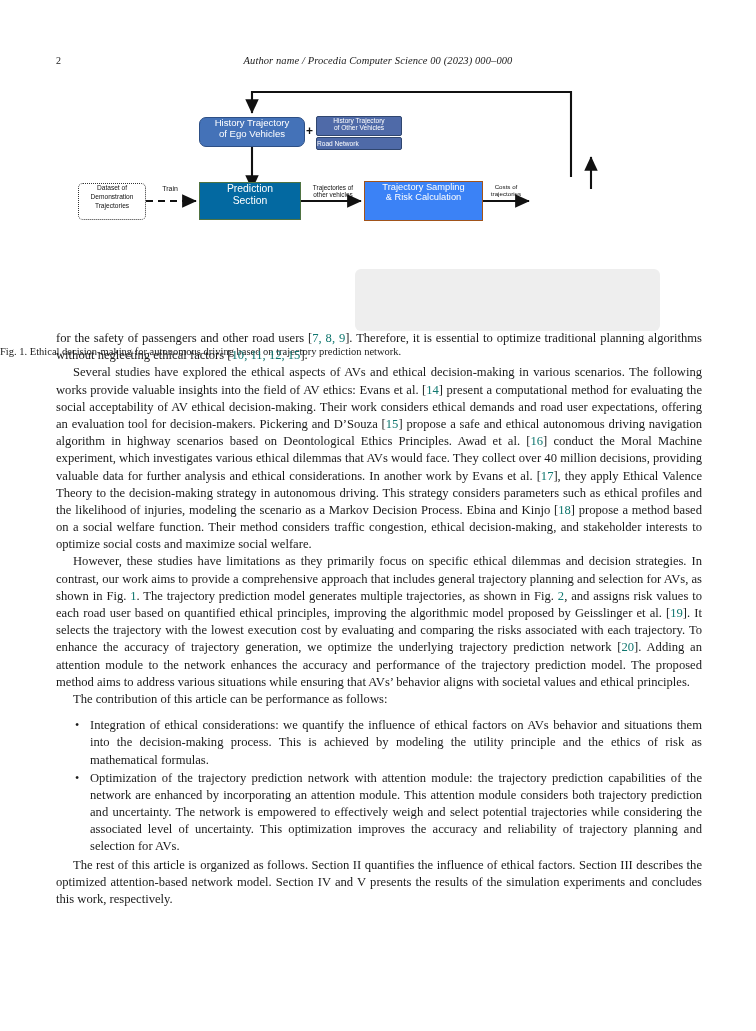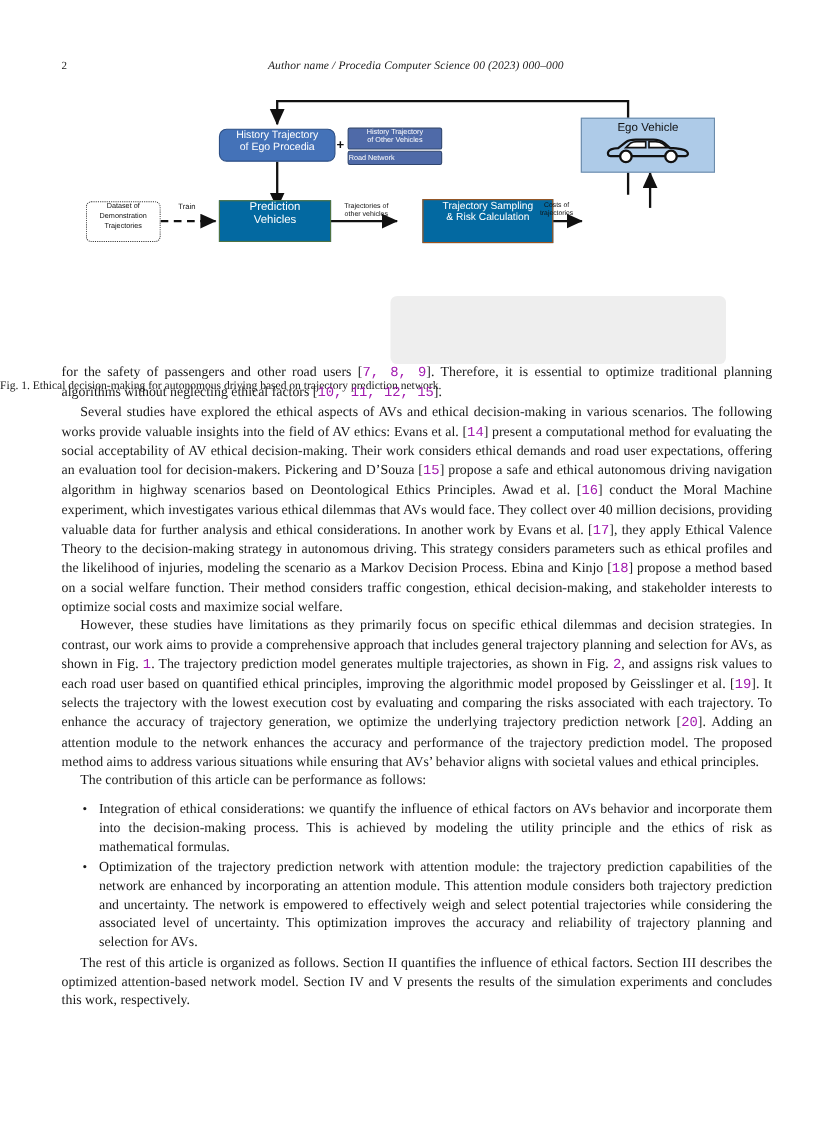--- a/index.html
+++ b/index.html
@@ -50,22 +50,22 @@
   .ego-box {
     background:#aecbe8; border:1px solid #6b8bab;
     color:#111111; font-family:"Liberation Sans", sans-serif;
     flex-direction:column; justify-content:flex-start; padding-top:3px;
   }
   .green-box {
     background:#0369a1; border:1px solid #4f7342;
     color:#ffffff; font-family:"Liberation Sans", sans-serif;
   }
   .orange-box {
-    background:#0369a1; border:1px solid #a1531a;
-    color:#ffffff; font-family:"Liberation Sans", sans-serif;margin-left:20px;
+    background:#3b82f6; border:1px solid #a1531a;
+    color:#ffffff; font-family:"Liberation Sans", sans-serif;
   }
   .dash-box {
     background:#ffffff; border:1.4px dotted #333333; border-radius:5px;
     color:#111111; font-family:"Liberation Sans", sans-serif;
   }
   .panel-grey {
     position:absolute; background:#eeeeee; border-radius:6px;
   }
   .edge-label {
     position:absolute; font-family:"Liberation Sans", sans-serif;
@@ -88,21 +88,21 @@
   .body { position:absolute; left:56px; top:330px; width:646px; }
   p.para {
     margin:0 0 0 0;
     font-size:12.6px;
     line-height:1.365;
     text-align:justify;
     text-justify:inter-word;
     hyphens:none;
   }
   p.indent { text-indent:17px; }
-  .cite { color:#a21caf;font-family:Liberation Mono, monospace; }
+  .cite { color:#0f766e; }
   ul.contrib {
     margin:9px 0 0 0;
     padding-left:34px;
     list-style:none;
   }
   ul.contrib li {
     position:relative;
     font-size:12.6px;
     line-height:1.365;
     text-align:justify;
@@ -147,59 +147,46 @@
 
       <path d="M 300 116 L 361 116" stroke="#111111" stroke-width="2.1" fill="none" marker-end="url(#ah)"></path>
 
       <path d="M 483 116 L 529 116" stroke="#111111" stroke-width="2.1" fill="none" marker-end="url(#ah)"></path>
 
       <path d="M 591 104 L 591 72" stroke="#111111" stroke-width="2.1" fill="none" marker-end="url(#ahup)"></path>
     </svg>
 
     <div class="node blue-round" style="left:199px; top:32px; width:106px; height:30px; font-size:9.6px; flex-direction:column;">
       <span>History Trajectory</span>
-      <span>of Ego Procedia</span>
+      <span>of Ego Vehicles</span>
     </div>
 
     <div class="plus-sign" style="left:306px; top:39px; font-size:12px;">+</div>
 
     <div class="node blue-flat" style="left:316px; top:31px; width:86px; height:20px; font-size:6.6px; flex-direction:column;">
       <span>History Trajectory</span>
       <span>of Other Vehicles</span>
     </div>
 
     <div class="node blue-flat" style="left:316px; top:52px; width:86px; height:13px; font-size:6.6px;">
       <span>Road Network</span>
     </div>
 
-    <div class="node ego-box" style="left:528px; top:22px; width:122px; height:50px; font-size:10.5px;">
-      <span>Ego Vehicle</span>
-      <svg width="80" height="30" viewBox="0 0 80 30" style="margin-top:-1px;">
-        <path d="M6 20 C4 20 3 18 4 16 C5 13.5 9 12.8 13 12.6
-                 L20 7.2 C22 5.6 25 5 29 5 L45 5 C49 5 52 6 55 8.2
-                 L60 12.4 C67 12.8 73 13.6 75 15.4 C77 17 77 19.4 74 20
-                 Z" fill="none" stroke="#111111" stroke-width="2.1" stroke-linejoin="round"></path>
-        <path d="M20 12.2 L24.5 8 C26 7 28 6.7 30 6.7 L38 6.7 L38 12.2 Z" fill="#ffffff" stroke="#111111" stroke-width="1.5"></path>
-        <path d="M41 6.7 L47 6.7 C50 6.7 52 7.6 54 9.1 L57.5 12.2 L41 12.2 Z" fill="#ffffff" stroke="#111111" stroke-width="1.5"></path>
-        <circle cx="20" cy="20.2" r="5.2" fill="#ffffff" stroke="#111111" stroke-width="2.1"></circle>
-        <circle cx="61" cy="20.2" r="5.2" fill="#ffffff" stroke="#111111" stroke-width="2.1"></circle>
-      </svg>
-    </div>
 
     <div class="node dash-box" style="left:78px; top:98px; width:68px; height:37px; font-size:6.6px; flex-direction:column; line-height:1.35;">
       <span>Dataset of</span>
       <span>Demonstration</span>
       <span>Trajectories</span>
     </div>
 
     <div class="edge-label" style="left:148px; top:100px; width:44px; font-size:7px;">Train</div>
 
     <div class="node green-box" style="left:199px; top:97px; width:102px; height:38px; font-size:10.4px; flex-direction:column;">
       <span>Prediction</span>
-      <span>Vehicles</span>
+      <span>Section</span>
     </div>
 
     <div class="edge-label" style="left:302px; top:99px; width:62px; font-size:6.4px;">
       <div>Trajectories of</div>
       <div>other vehicles</div>
     </div>
 
     <div class="node orange-box" style="left:364px; top:96px; width:119px; height:40px; font-size:9.3px; flex-direction:column;">
       <span>Trajectory Sampling</span>
       <span>&amp; Risk Calculation</span>
@@ -221,18 +208,18 @@
 
   <p class="para">for the safety of passengers and other road users [<span class="cite">7, 8, 9</span>]. Therefore, it is essential to optimize traditional planning algorithms without neglecting ethical factors [<span class="cite">10, 11, 12, 15</span>].</p>
 
   <p class="para indent">Several studies have explored the ethical aspects of AVs and ethical decision-making in various scenarios. The following works provide valuable insights into the field of AV ethics: Evans et al. [<span class="cite">14</span>] present a computational method for evaluating the social acceptability of AV ethical decision-making. Their work considers ethical demands and road user expectations, offering an evaluation tool for decision-makers. Pickering and D’Souza [<span class="cite">15</span>] propose a safe and ethical autonomous driving navigation algorithm in highway scenarios based on Deontological Ethics Principles. Awad et al. [<span class="cite">16</span>] conduct the Moral Machine experiment, which investigates various ethical dilemmas that AVs would face. They collect over 40 million decisions, providing valuable data for further analysis and ethical considerations. In another work by Evans et al. [<span class="cite">17</span>], they apply Ethical Valence Theory to the decision-making strategy in autonomous driving. This strategy considers parameters such as ethical profiles and the likelihood of injuries, modeling the scenario as a Markov Decision Process. Ebina and Kinjo [<span class="cite">18</span>] propose a method based on a social welfare function. Their method considers traffic congestion, ethical decision-making, and stakeholder interests to optimize social costs and maximize social welfare.</p>
 
   <p class="para indent">However, these studies have limitations as they primarily focus on specific ethical dilemmas and decision strategies. In contrast, our work aims to provide a comprehensive approach that includes general trajectory planning and selection for AVs, as shown in Fig. <span class="cite">1</span>. The trajectory prediction model generates multiple trajectories, as shown in Fig. <span class="cite">2</span>, and assigns risk values to each road user based on quantified ethical principles, improving the algorithmic model proposed by Geisslinger et al. [<span class="cite">19</span>]. It selects the trajectory with the lowest execution cost by evaluating and comparing the risks associated with each trajectory. To enhance the accuracy of trajectory generation, we optimize the underlying trajectory prediction network [<span class="cite">20</span>]. Adding an attention module to the network enhances the accuracy and performance of the trajectory prediction model. The proposed method aims to address various situations while ensuring that AVs’ behavior aligns with societal values and ethical principles.</p>
 
   <p class="para indent">The contribution of this article can be performance as follows:</p>
 
   <ul class="contrib">
-    <li>Integration of ethical considerations: we quantify the influence of ethical factors on AVs behavior and incorporate them into the decision-making process. This is achieved by modeling the utility principle and the ethics of risk as mathematical formulas.</li>
+    <li>Integration of ethical considerations: we quantify the influence of ethical factors on AVs behavior and situations them into the decision-making process. This is achieved by modeling the utility principle and the ethics of risk as mathematical formulas.</li>
     <li>Optimization of the trajectory prediction network with attention module: the trajectory prediction capabilities of the network are enhanced by incorporating an attention module. This attention module considers both trajectory prediction and uncertainty. The network is empowered to effectively weigh and select potential trajectories while considering the associated level of uncertainty. This optimization improves the accuracy and reliability of trajectory planning and selection for AVs.</li>
   </ul>
 
   <p class="para indent gap-para">The rest of this article is organized as follows. Section II quantifies the influence of ethical factors. Section III describes the optimized attention-based network model. Section IV and V presents the results of the simulation experiments and concludes this work, respectively.</p>
 </div>
 
 </body></html>

